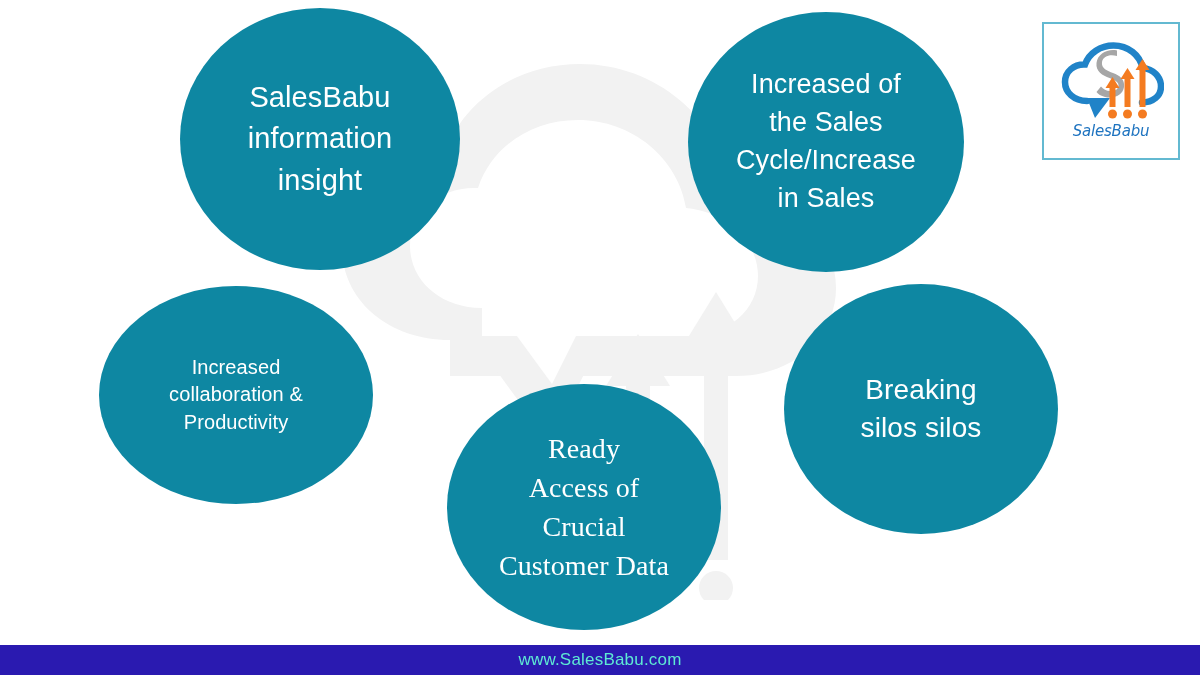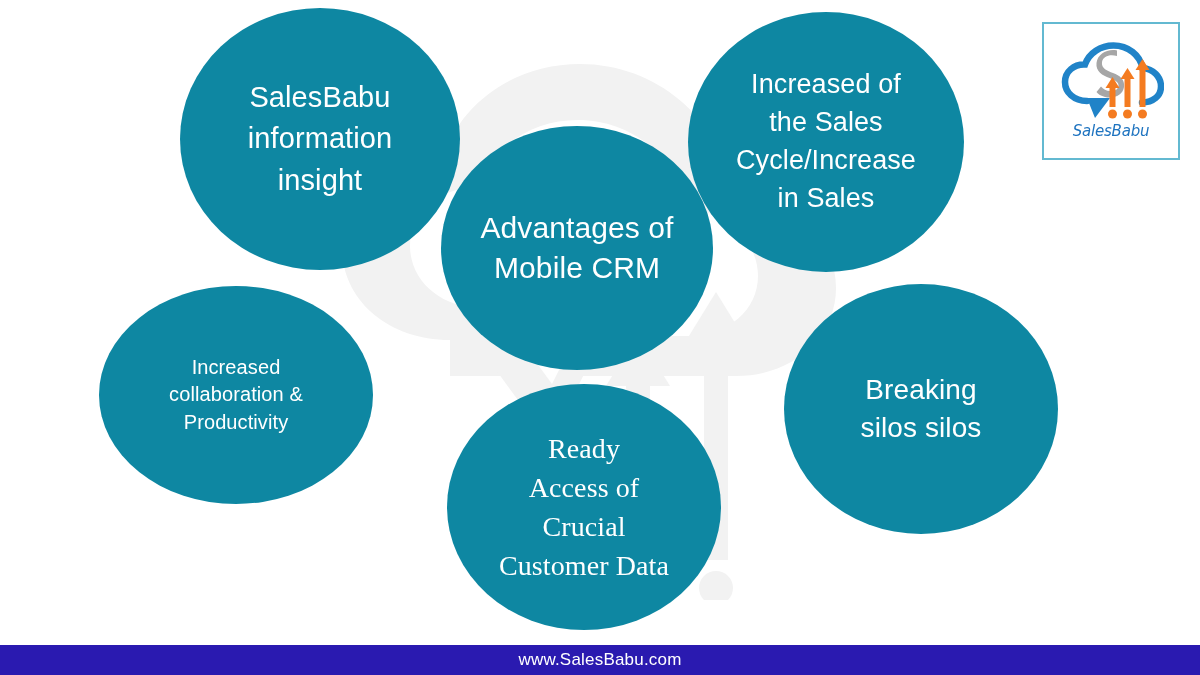--- a/index.html
+++ b/index.html
@@ -98,21 +98,21 @@
   }
 
   
   .footer {
     position: absolute;
     left: 0;
     bottom: 0;
     width: 1200px;
     height: 30px;
     background: #2a1ab0;
-    color: #ffffff;
+    color: #5eead4;
     display: flex;
     align-items: center;
     justify-content: center;
     z-index: 5;
   }
   .footer-text {
     font-size: 17px;
     letter-spacing: 0.2px;
   }
 </style>
@@ -171,24 +171,20 @@
 Access of
 Crucial
 Customer Data</span>
   </div>
 
   <div class="bubble b-right">
     <span class="label">Breaking
 silos silos</span>
   </div>
 
-  <div class="bubble b-center" style="z-index:3">
-    <span class="label">Advantages of
-Mobile CRM</span>
-  </div>
 
   <div class="logo-card">
     <svg class="logo-mark" viewBox="0 0 212 172" xmlns="http://www.w3.org/2000/svg" aria-hidden="true">
 
       <path d="M118 28 C104 24 90 28 88 40 C86 53 99 58 110 62
                C124 67 134 75 132 90 C130 106 112 114 94 110
                C86 108 80 104 77 100 L86 89 C90 94 97 98 104 98
                C113 99 120 95 121 88 C122 80 113 76 103 72
                C89 67 75 59 77 42 C79 24 99 13 118 17 Z" fill="#a6a6a6"></path>
 

